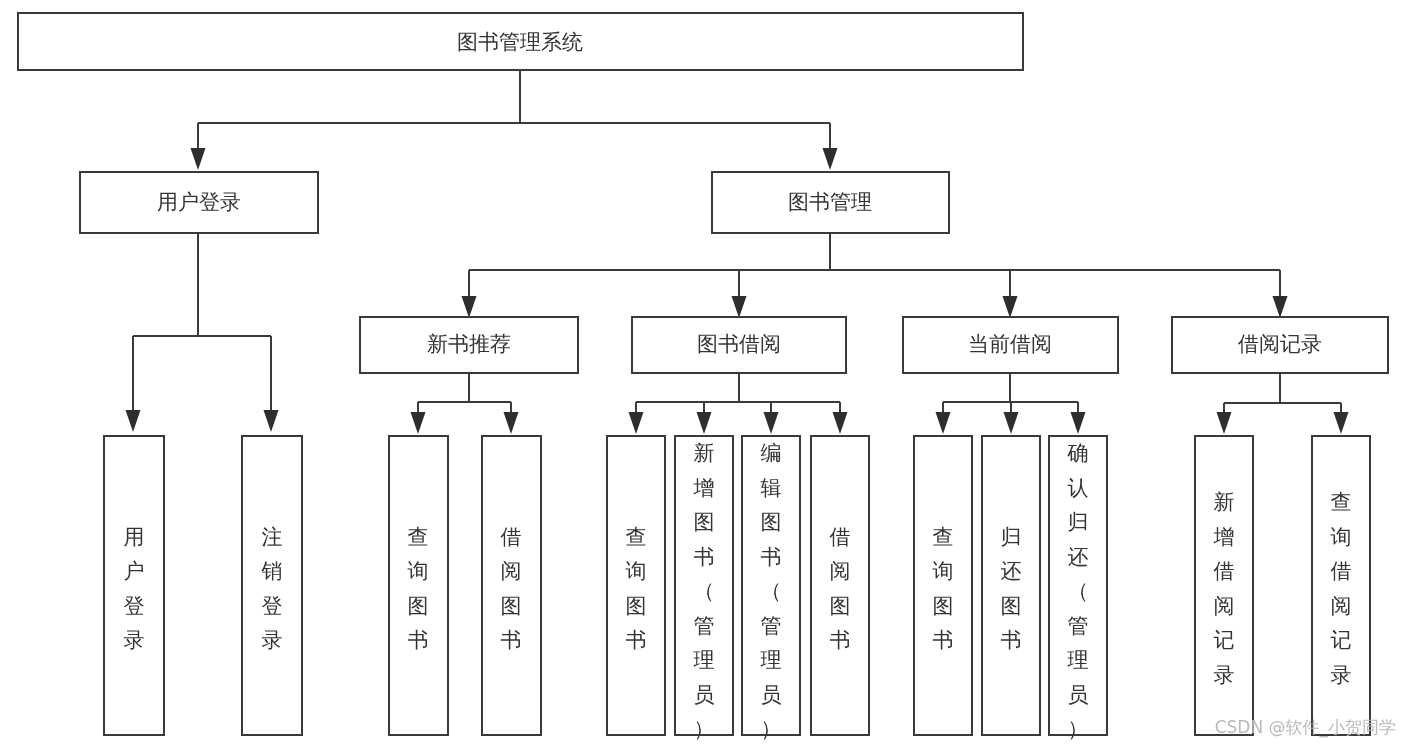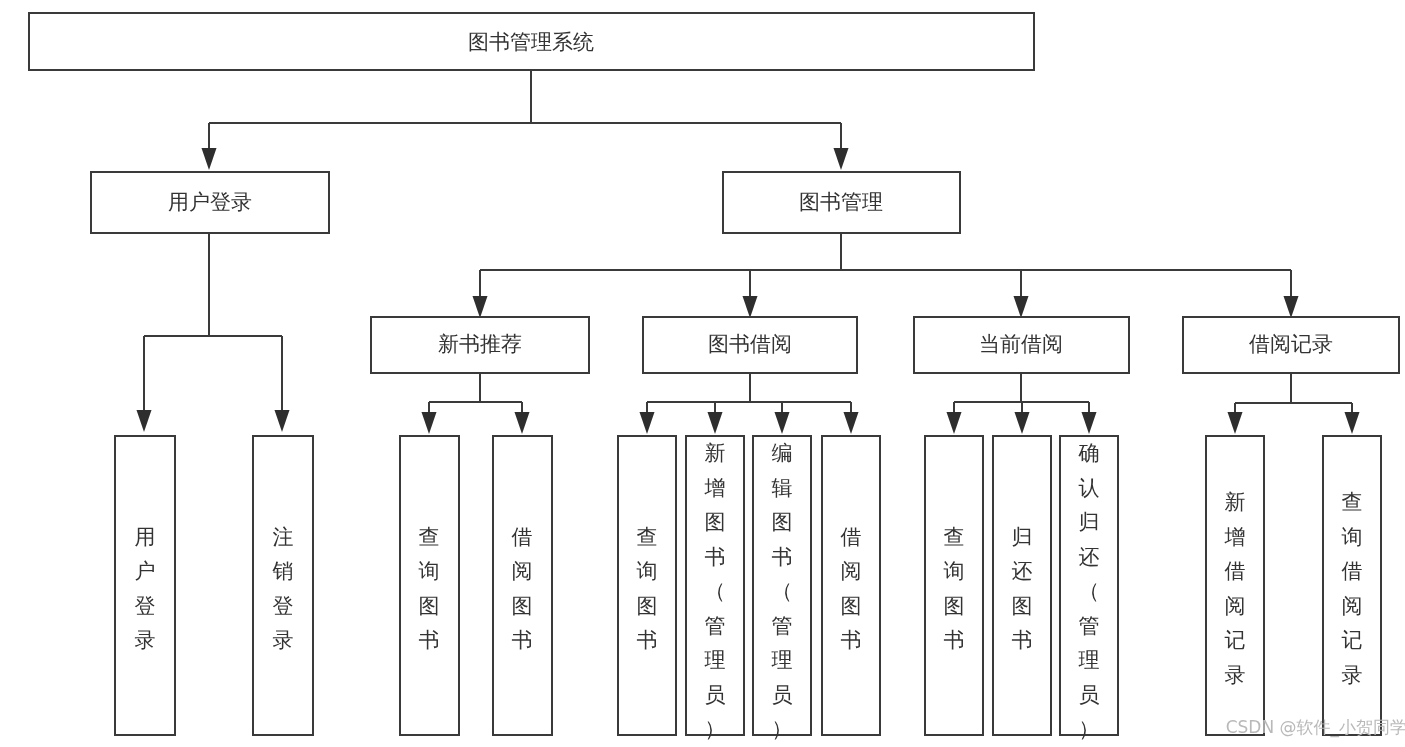--- a/index.html
+++ b/index.html
@@ -12,21 +12,20 @@
     width: 1405px;
     height: 747px;
     overflow: hidden;
     font-family: "DejaVu Sans", "Liberation Sans", sans-serif;
   }
   #diagram-root {
     position: relative;
     width: 1209px;
     height: 747px;
     background: #ffffff;
-    margin-left: 11px;
   }
   svg.diagram-canvas {
     display: block;
     width: 1405px;
     height: 747px;
   }
   .node-box {
     fill: #ffffff;
     stroke: #3a3a3a;
     stroke-width: 2.6;

